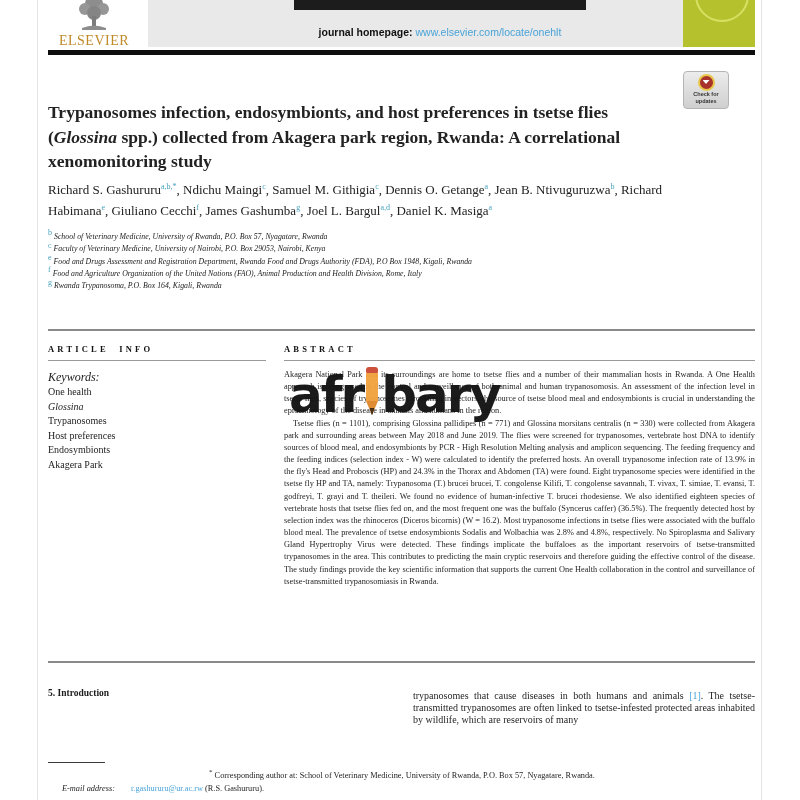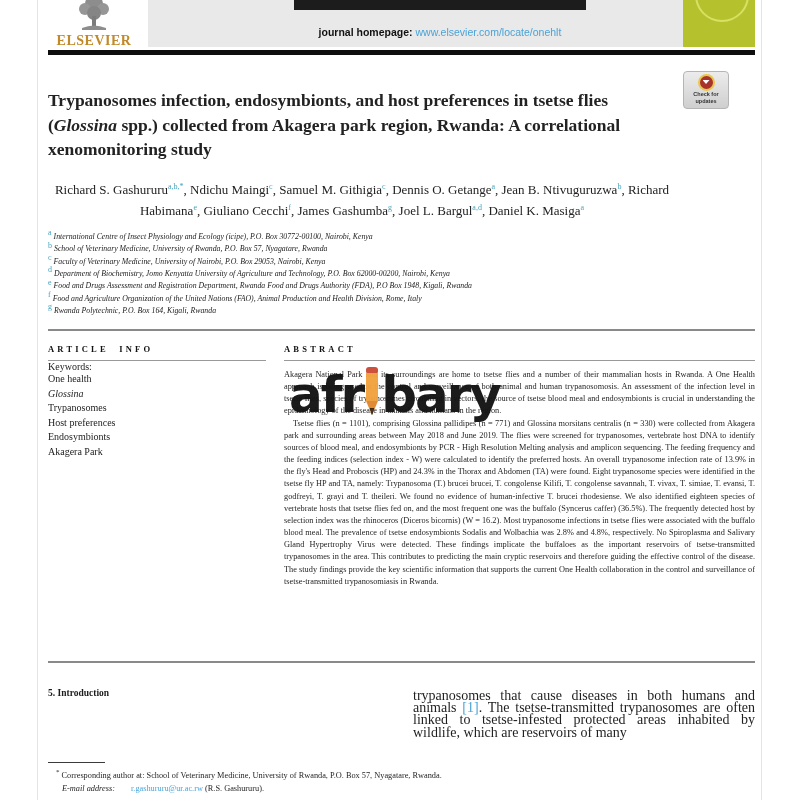--- a/index.html
+++ b/index.html
@@ -5,84 +5,84 @@
   html,body{margin:0;padding:0;background:#fff;}
   .page{position:relative;width:800px;height:800px;background:#ffffff;overflow:hidden;
         font-family:"Liberation Serif","DejaVu Serif",serif;color:#1c1c1c;}
   .scan-edge{position:absolute;top:0;bottom:0;width:1px;background:#e4e4e4;}
   .edge-l{left:37px}.edge-r{left:761px}
 
   
   .elsevier{position:absolute;left:48px;top:-8px;width:92px;text-align:center;}
   .elsevier svg{display:block;margin:0 auto;}
   .elsevier-word{font-family:"Liberation Serif",serif;font-size:14px;letter-spacing:.5px;
-                 color:#c08a2b;font-weight:700;margin-top:1px;}
+                 color:#c08a2b;font-weight:400;margin-top:1px;}
   .banner{position:absolute;left:148px;top:0;width:584px;height:47px;background:#e9e9e9;}
   .banner-dark{position:absolute;left:25%;top:0;width:50%;height:10px;background:#1c1c1c;}
   .homepage-line{position:absolute;left:0;right:0;bottom:9px;text-align:center;
                  font-family:"Liberation Sans",sans-serif;font-size:10.5px;color:#111;}
   .hp-label{font-weight:bold;}
   .hp-url{color:#4aa3d8;text-decoration:none;cursor:pointer;}
   .cover{position:absolute;left:683px;top:0;width:72px;height:47px;background:#b5c22e;
          overflow:hidden;cursor:pointer;}
   .cover-circle{position:absolute;left:12px;top:-32px;width:50px;height:50px;border-radius:50%;
                 border:2px solid #d9e062;}
   .top-rule{position:absolute;left:48px;top:50px;width:707px;height:5px;background:#0e0e0e;}
 
   
-  .title{position:absolute;left:48px;top:76px;width:630px;font-size:17.5px;line-height:1.42;
+  .title{position:absolute;left:48px;top:88px;width:630px;font-size:17.5px;line-height:1.42;
          font-weight:600;color:#222;}
   .title i{font-weight:600;}
   .crossmark{position:absolute;left:683px;top:71px;width:44px;height:36px;border:1px solid #b5b5b5;
              border-radius:4px;background:linear-gradient(#ececec,#cfcfcf);text-align:center;cursor:pointer;}
   .cm-circle{width:13px;height:13px;border-radius:50%;background:#a8332c;border:2px solid #e8c84a;
              margin:2px auto 0;position:relative;}
   .cm-circle:after{content:"";position:absolute;left:3px;top:4px;width:7px;height:4px;background:#fff;
                    clip-path:polygon(0 0,50% 100%,100% 0);}
   .cm-text{font-family:"Liberation Sans",sans-serif;font-size:5.5px;line-height:1.2;color:#333;font-weight:bold;}
 
   
-  .authors{position:absolute;left:48px;top:166px;width:628px;font-size:13px;line-height:1.62;color:#222;text-align:center;}
+  .authors{position:absolute;left:48px;top:166px;width:628px;font-size:13px;line-height:1.62;color:#222;}
   .sup{color:#47a2be;font-size:8px;vertical-align:super;line-height:0;}
   .affils{position:absolute;left:48px;top:231px;width:700px;font-size:7.8px;font-style:italic;
           line-height:1.58;color:#222;}
   .affil-sup{font-style:normal;margin-right:2px;}
   .divider{position:absolute;left:48px;width:707px;height:2px;background:#8a8a8a;}
   .div1{top:329px}.div2{top:661px}
 
   
   .colhead{font-size:8.5px;font-weight:bold;letter-spacing:3.2px;word-spacing:5px;color:#111;}
   .colrule{height:1px;background:#999;margin-top:6px;}
   .info-col{position:absolute;left:48px;top:344px;width:218px;}
-  .kw-label{font-size:10px;}
+  .kw-label{font-style:italic;font-size:12px;margin-top:9px;}
   .kw{font-size:10px;line-height:1.45;}
   .kw.italic{font-style:italic;}
   .abs-col{position:absolute;left:284px;top:344px;width:471px;}
   .abs-col p{margin:0;font-size:8.3px;line-height:12.15px;text-align:justify;color:#1e1e1e;}
   .abs-col p.first{margin-top:8px;}
   .abs-col p.cont{text-indent:9px;}
 
   
   .watermark{position:absolute;left:289px;top:366px;z-index:6;white-space:nowrap;
              font-family:"DejaVu Sans","Liberation Sans",sans-serif;font-weight:bold;
              font-size:50px;letter-spacing:-2px;color:#141414;opacity:.97;}
   .watermark svg{display:inline-block;vertical-align:-4px;margin:0 2px;}
 
   
   .intro-left{position:absolute;left:48px;top:688px;width:342px;}
   .intro-right{position:absolute;left:413px;top:690px;width:342px;}
   .sec-head{font-size:9.5px;font-weight:bold;margin:0 0 14px 0;}
-  .bodytext{font-size:14px;line-height:12.2px;text-align:justify;margin:0;color:#1e1e1e;}
+  .bodytext{font-size:10px;line-height:12.2px;text-align:justify;margin:0;color:#1e1e1e;}
   .indent{text-indent:10px;}
   .cite{color:#4aa3d8;cursor:pointer;}
 
   
   .foot-rule{position:absolute;left:48px;top:762px;width:57px;height:1px;background:#3a3a3a;}
   .footnote{position:absolute;left:48px;top:767px;width:700px;font-size:8.3px;line-height:1.55;color:#1e1e1e;}
-  .fn1{padding-left:8px;}
+  .fn1{padding-left:8px;text-align:center;}
   .fn2{padding-left:14px;}
   .fn-star{font-size:7px;vertical-align:super;margin-right:2px;}
   .email-label{font-style:italic;}
   .email{color:#4aa3d8;text-decoration:none;cursor:pointer;margin-left:14px;}
 </style>
 </head>
 <body>
 
 <div class="page">
   <div class="scan-edge edge-l"></div>
@@ -120,27 +120,25 @@
     <div class="cm-circle"></div>
     <div class="cm-text">
       <div>Check for</div>
       <div>updates</div>
     </div>
   </div>
 
   <p class="authors"><span><span>Richard S. Gashururu</span><sup class="sup">a,b,*</sup><span>, </span></span><span><span>Ndichu Maingi</span><sup class="sup">c</sup><span>, </span></span><span><span>Samuel M. Githigia</span><sup class="sup">c</sup><span>, </span></span><span><span>Dennis O. Getange</span><sup class="sup">a</sup><span>, </span></span><span><span>Jean B. Ntivuguruzwa</span><sup class="sup">b</sup><span>, </span></span><span><span>Richard Habimana</span><sup class="sup">e</sup><span>, </span></span><span><span>Giuliano Cecchi</span><sup class="sup">f</sup><span>, </span></span><span><span>James Gashumba</span><sup class="sup">g</sup><span>, </span></span><span><span>Joel L. Bargul</span><sup class="sup">a,d</sup><span>, </span></span><span><span>Daniel K. Masiga</span><sup class="sup">a</sup></span></p>
 
   <div class="affils">
-    <div><sup class="sup affil-sup">a</sup><span>International Centre of Insect Physiology and Ecology (icipe), P.O. Box 30772-00100, Nairobi, Kenya</span></div>
     <div><sup class="sup affil-sup">b</sup><span>School of Veterinary Medicine, University of Rwanda, P.O. Box 57, Nyagatare, Rwanda</span></div>
     <div><sup class="sup affil-sup">c</sup><span>Faculty of Veterinary Medicine, University of Nairobi, P.O. Box 29053, Nairobi, Kenya</span></div>
-    <div><sup class="sup affil-sup">d</sup><span>Department of Biochemistry, Jomo Kenyatta University of Agriculture and Technology, P.O. Box 62000-00200, Nairobi, Kenya</span></div>
     <div><sup class="sup affil-sup">e</sup><span>Food and Drugs Assessment and Registration Department, Rwanda Food and Drugs Authority (FDA), P.O Box 1948, Kigali, Rwanda</span></div>
     <div><sup class="sup affil-sup">f</sup><span>Food and Agriculture Organization of the United Nations (FAO), Animal Production and Health Division, Rome, Italy</span></div>
-    <div><sup class="sup affil-sup">g</sup><span>Rwanda Polytechnic, P.O. Box 164, Kigali, Rwanda</span></div>
+    <div><sup class="sup affil-sup">g</sup><span>Rwanda Trypanosoma, P.O. Box 164, Kigali, Rwanda</span></div>
   </div>
 
   <div class="divider div1"></div>
 
   <div class="info-col">
     <div class="colhead">ARTICLE INFO</div>
     <div class="colrule"></div>
     <div class="kw-label">Keywords:</div>
     <div class="kw">One health</div>
     <div class="kw italic">Glossina</div>

